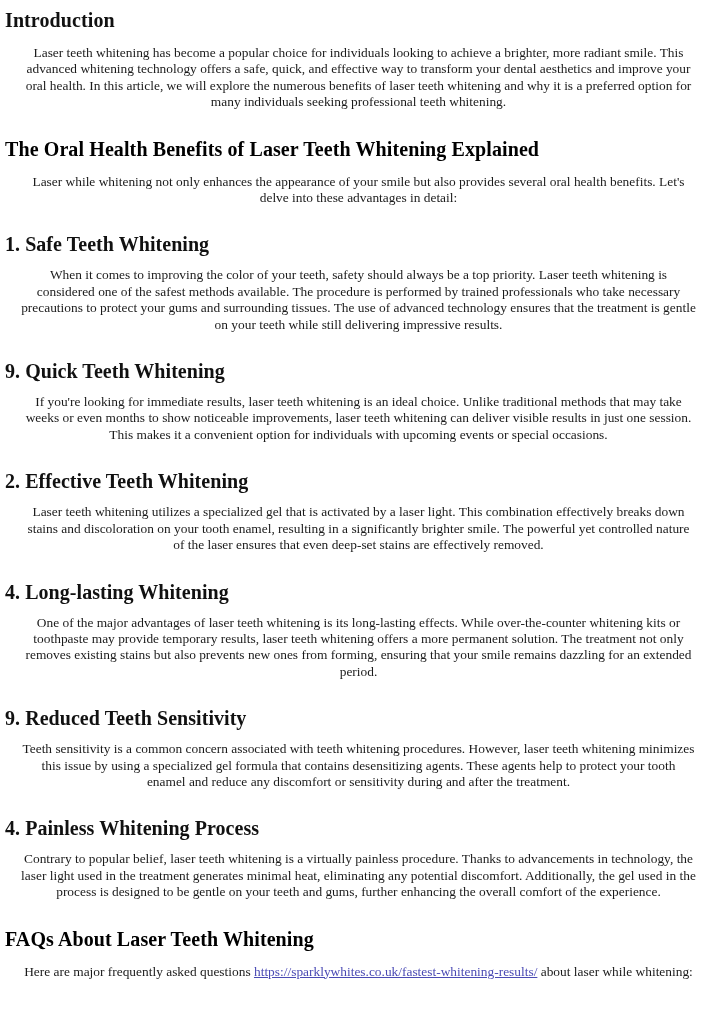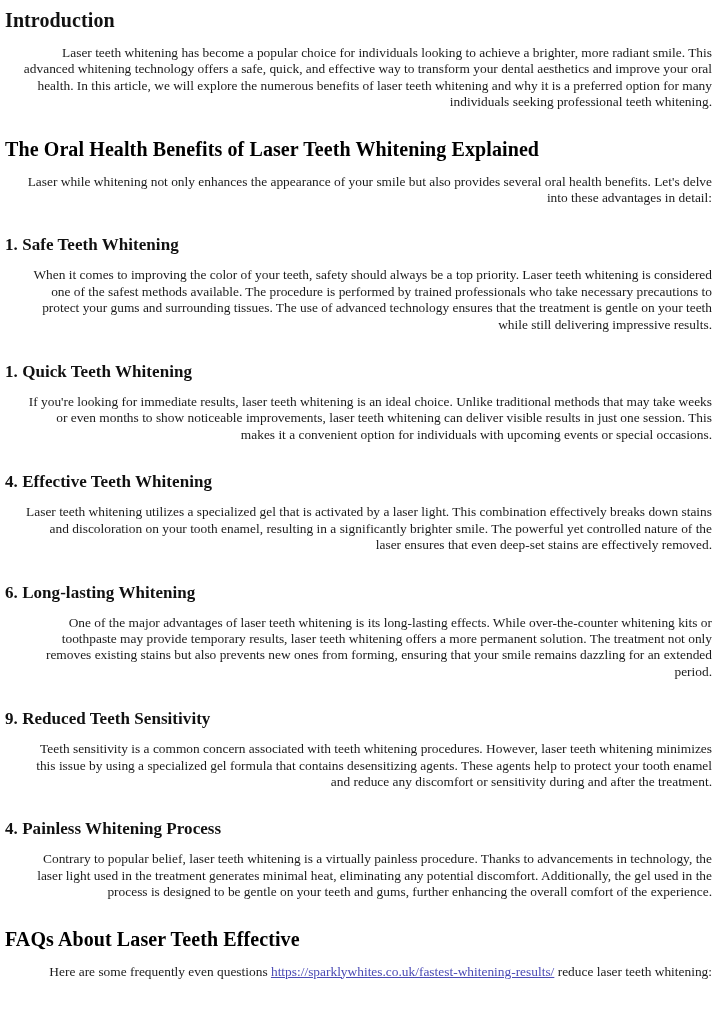--- a/index.html
+++ b/index.html
@@ -12,53 +12,53 @@
     height: 1018px;
     font-family: "Liberation Serif", "DejaVu Serif", serif;
     color: #1a1a1a;
     -webkit-font-smoothing: antialiased;
     overflow: hidden;
   }
   .page {
     width: 720px;
     height: 1000px;
     box-sizing: border-box;
-    padding: 6px 8px 0 5px;
+    padding: 6px 24px 0 5px;
     background: #ffffff;
     position: relative;
   }
   h1.doc-h1 {
     font-size: 20px;
     font-weight: bold;
     line-height: 24px;
     margin: 2px 0 0 0;
     letter-spacing: 0.1px;
     color: #111111;
   }
   h2.doc-h2 {
     font-size: 20px;
     font-weight: bold;
     line-height: 24px;
     margin: 26px 0 0 0;
     letter-spacing: 0.1px;
     color: #000000;
   }
   h3.doc-h3 {
-    font-size: 17px;
+    font-size: 20px;
     font-weight: bold;
     line-height: 19px;
     margin: 29px 0 0 0;
     letter-spacing: 0.05px;
     color: #111111;
   }
   p.doc-p {
     font-size: 13.4px;
     line-height: 16.4px;
     margin: 13px 0 0 16px;
-    text-align: right;
+    text-align: center;
     color: #1a1a1a;
   }
   a.doc-link {
     color: #4a4ab4;
   }
   .seg {
     white-space: normal;
   }
 </style>
 </head>
@@ -71,37 +71,37 @@
   <p class="doc-p">Laser teeth whitening has become a popular choice for individuals looking to achieve a brighter, more radiant smile. This advanced whitening technology offers a safe, quick, and effective way to transform your dental aesthetics and improve your oral health. In this article, we will explore the numerous benefits of laser teeth whitening and why it is a preferred option for many individuals seeking professional teeth whitening.</p>
 
   <h2 class="doc-h2">The Oral Health Benefits of Laser Teeth Whitening Explained</h2>
 
   <p class="doc-p">Laser while whitening not only enhances the appearance of your smile but also provides several oral health benefits. Let's delve into these advantages in detail:</p>
 
   <h3 class="doc-h3">1. Safe Teeth Whitening</h3>
 
   <p class="doc-p">When it comes to improving the color of your teeth, safety should always be a top priority. Laser teeth whitening is considered one of the safest methods available. The procedure is performed by trained professionals who take necessary precautions to protect your gums and surrounding tissues. The use of advanced technology ensures that the treatment is gentle on your teeth while still delivering impressive results.</p>
 
-  <h3 class="doc-h3">1. Quick Teeth Whitening</h3>
+  <h3 class="doc-h3">9. Quick Teeth Whitening</h3>
 
   <p class="doc-p">If you're looking for immediate results, laser teeth whitening is an ideal choice. Unlike traditional methods that may take weeks or even months to show noticeable improvements, laser teeth whitening can deliver visible results in just one session. This makes it a convenient option for individuals with upcoming events or special occasions.</p>
 
-  <h3 class="doc-h3">4. Effective Teeth Whitening</h3>
+  <h3 class="doc-h3">2. Effective Teeth Whitening</h3>
 
   <p class="doc-p">Laser teeth whitening utilizes a specialized gel that is activated by a laser light. This combination effectively breaks down stains and discoloration on your tooth enamel, resulting in a significantly brighter smile. The powerful yet controlled nature of the laser ensures that even deep-set stains are effectively removed.</p>
 
-  <h3 class="doc-h3">6. Long-lasting Whitening</h3>
+  <h3 class="doc-h3">4. Long-lasting Whitening</h3>
 
   <p class="doc-p">One of the major advantages of laser teeth whitening is its long-lasting effects. While over-the-counter whitening kits or toothpaste may provide temporary results, laser teeth whitening offers a more permanent solution. The treatment not only removes existing stains but also prevents new ones from forming, ensuring that your smile remains dazzling for an extended period.</p>
 
   <h3 class="doc-h3">9. Reduced Teeth Sensitivity</h3>
 
   <p class="doc-p">Teeth sensitivity is a common concern associated with teeth whitening procedures. However, laser teeth whitening minimizes this issue by using a specialized gel formula that contains desensitizing agents. These agents help to protect your tooth enamel and reduce any discomfort or sensitivity during and after the treatment.</p>
 
   <h3 class="doc-h3">4. Painless Whitening Process</h3>
 
   <p class="doc-p">Contrary to popular belief, laser teeth whitening is a virtually painless procedure. Thanks to advancements in technology, the laser light used in the treatment generates minimal heat, eliminating any potential discomfort. Additionally, the gel used in the process is designed to be gentle on your teeth and gums, further enhancing the overall comfort of the experience.</p>
 
-  <h2 class="doc-h2">FAQs About Laser Teeth Effective</h2>
+  <h2 class="doc-h2">FAQs About Laser Teeth Whitening</h2>
 
-  <p class="doc-p"><span class="seg">Here are some frequently even questions </span><a class="doc-link" href="#">https://sparklywhites.co.uk/fastest-whitening-results/</a><span class="seg"> reduce laser teeth whitening:</span></p>
+  <p class="doc-p"><span class="seg">Here are major frequently asked questions </span><a class="doc-link" href="#">https://sparklywhites.co.uk/fastest-whitening-results/</a><span class="seg"> about laser while whitening:</span></p>
 
 </div>
 
 </body></html>

